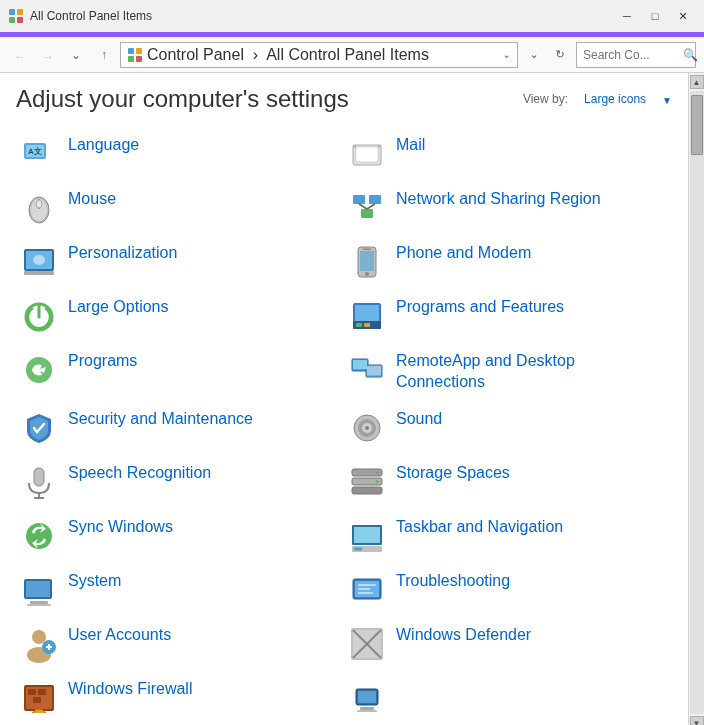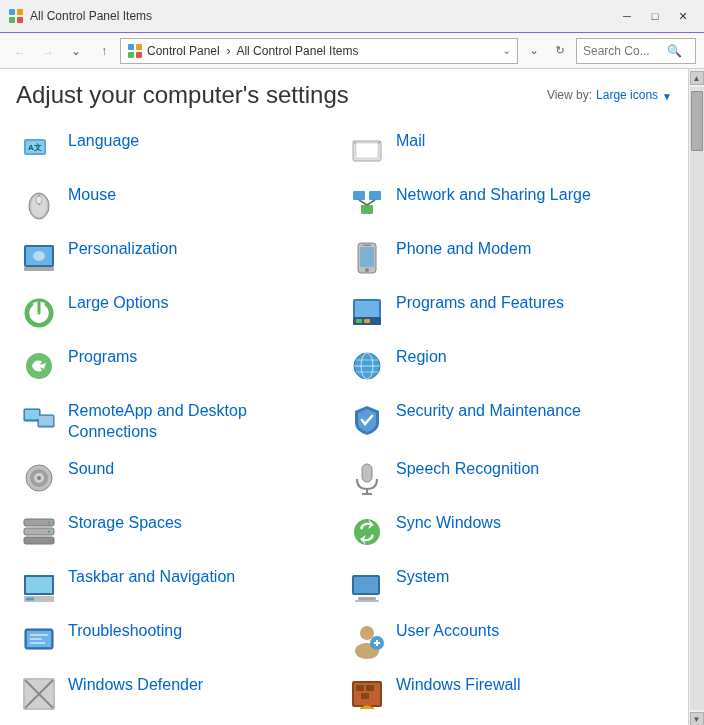--- a/index.html
+++ b/index.html
@@ -12,21 +12,21 @@
       overflow: hidden;
     }
 
     
     .title-bar {
       background: #f0f0f0;
       height: 30px;
       display: flex;
       align-items: center;
       padding: 16px 8px;
-      border-bottom: 1px solid #8b5cf6;
+      border-bottom: 5px solid #8b5cf6;
       justify-content: space-between;
     }
     .title-bar-left {
       display: flex;
       align-items: center;
       gap: 6px;
     }
     .title-icon {
       width: 16px;
       height: 16px;
@@ -80,21 +80,21 @@
       flex: 1;
       height: 26px;
       border: 1px solid #b0b0b0;
       background: #fff;
       display: flex;
       align-items: center;
       padding: 0 6px;
       gap: 4px;
     }
     .breadcrumb-text {
-      font-size: 12px;
+      font-size: 16px;
       color: #333;
       flex: 1;
     }
     .breadcrumb-arrow {
       font-size: 10px;
       color: #666;
     }
     .address-controls {
       display: flex;
       align-items: center;
@@ -112,21 +112,21 @@
       font-size: 11px;
       color: #555;
     }
     .search-box {
       width: 120px;
       height: 26px;
       border: 1px solid #b0b0b0;
       display: flex;
       align-items: center;
       padding: 0 6px;
-      gap: 4px;
+      gap: 20px;
       background: #fff;
     }
     .search-box input {
       border: none;
       outline: none;
       font-size: 12px;
       color: #999;
       width: 80px;
       background: transparent;
     }
@@ -153,21 +153,21 @@
       margin-bottom: 14px;
     }
     .page-title {
       font-size: 24px;
       font-weight: 300;
       color: #333;
     }
     .view-by {
       display: flex;
       align-items: flex-end;
-      gap: 4px;
+      gap: 16px;
       font-size: 12px;
       color: #333;
     }
     .view-by-label { color: #666; }
     .view-by-value {
       color: #0066cc;
       cursor: pointer;
     }
     .view-by-arrow { color: #0066cc; font-size: 10px; }
 
@@ -335,21 +335,21 @@
         <div class="item">
     <div class="item-icon">
             <svg viewBox="0 0 38 38" width="38" height="38">
       <rect x="5" y="6" width="12" height="9" rx="1" fill="#4a9fd4"></rect>
       <rect x="21" y="6" width="12" height="9" rx="1" fill="#4a9fd4"></rect>
       <rect x="13" y="20" width="12" height="9" rx="1" fill="#5cb85c"></rect>
       <line x1="11" y1="15" x2="19" y2="20" stroke="#666" stroke-width="1.5"></line>
       <line x1="27" y1="15" x2="19" y2="20" stroke="#666" stroke-width="1.5"></line>
     </svg>
           </div>
-    <span class="item-label">Network and Sharing Large</span>
+    <span class="item-label">Network and Sharing Region</span>
   </div>
         <div class="item">
     <div class="item-icon">
             <svg viewBox="0 0 38 38" width="38" height="38">
       <rect x="4" y="6" width="30" height="22" rx="2" fill="#2c6fa0"></rect>
       <rect x="6" y="8" width="26" height="18" fill="#6ab4e8"></rect>
       <ellipse cx="19" cy="17" rx="6" ry="5" fill="#fff" opacity="0.5"></ellipse>
       <rect x="4" y="28" width="30" height="4" rx="1" fill="#aaa"></rect>
     </svg>
           </div>
@@ -389,32 +389,20 @@
     <span class="item-label">Programs and Features</span>
   </div>
         <div class="item">
     <div class="item-icon">
             <svg viewBox="0 0 38 38" width="38" height="38">
       <circle cx="19" cy="19" r="13" fill="#5cb85c" opacity="0.9"></circle>
       <path d="M12 19 Q14 12 22 14 L20 18 L26 16 L24 22 L20 20 L22 24 Q14 26 12 19Z" fill="#fff"></path>
     </svg>
           </div>
     <span class="item-label">Programs</span>
-  </div>
-        <div class="item">
-    <div class="item-icon">
-            <svg viewBox="0 0 38 38" width="38" height="38">
-      <circle cx="19" cy="19" r="13" fill="#4a9fd4" stroke="#2a7abf" stroke-width="1"></circle>
-      <ellipse cx="19" cy="19" rx="6" ry="13" fill="none" stroke="#fff" stroke-width="1" opacity="0.7"></ellipse>
-      <line x1="6" y1="19" x2="32" y2="19" stroke="#fff" stroke-width="1" opacity="0.7"></line>
-      <line x1="8" y1="13" x2="30" y2="13" stroke="#fff" stroke-width="1" opacity="0.5"></line>
-      <line x1="8" y1="25" x2="30" y2="25" stroke="#fff" stroke-width="1" opacity="0.5"></line>
-    </svg>
-          </div>
-    <span class="item-label">Region</span>
   </div>
         <div class="item">
     <div class="item-icon">
             <svg viewBox="0 0 38 38" width="38" height="38">
       <rect x="4" y="8" width="16" height="12" rx="1" fill="#4a9fd4" stroke="#2a6a9f" stroke-width="1"></rect>
       <rect x="18" y="14" width="16" height="12" rx="1" fill="#7ab0d8" stroke="#2a6a9f" stroke-width="1"></rect>
       <rect x="5" y="9" width="14" height="9" fill="#87ceeb"></rect>
       <rect x="19" y="15" width="14" height="9" fill="#a0c8e8"></rect>
     </svg>
           </div>

